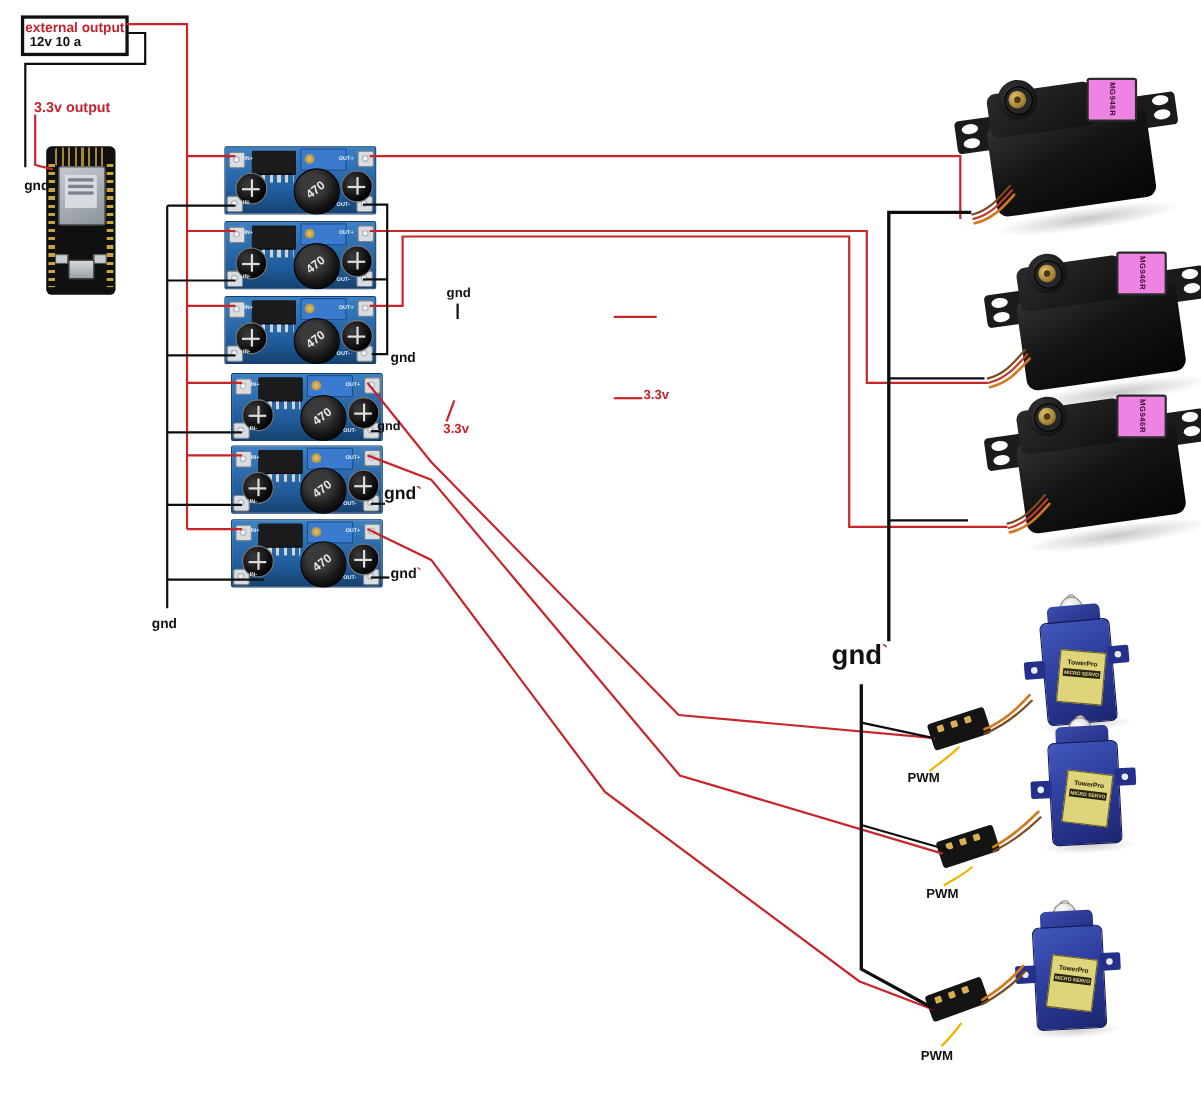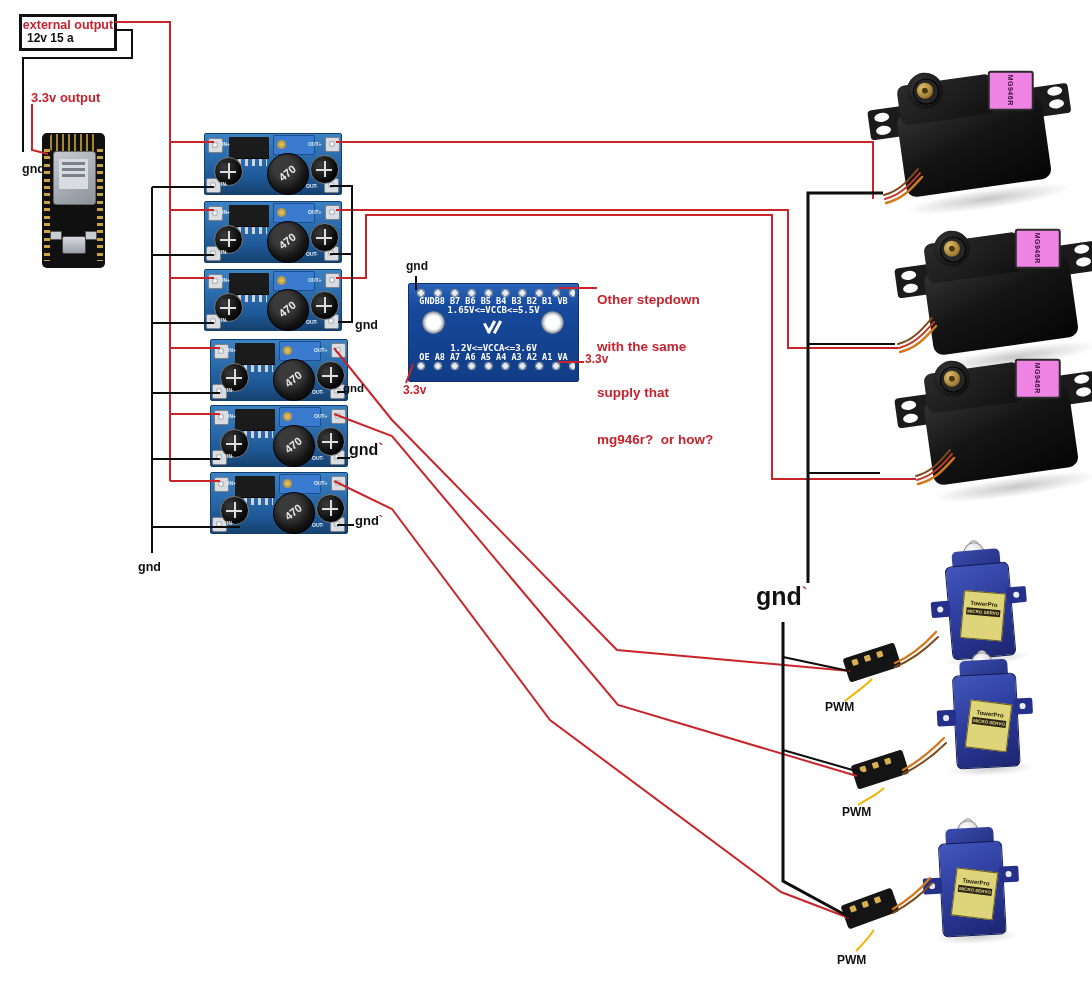--- a/index.html
+++ b/index.html
@@ -145,21 +145,21 @@
   .conn .pin{position:absolute;top:4px;width:6px;height:6px;background:#d8b050;border-radius:1px;}
   .conn .pin.p1{left:8px;} .conn .pin.p2{left:21px;} .conn .pin.p3{left:34px;}
 </style>
 </head>
 <body>
 
 <div class="canvas">
 
   <div class="supply-box">
     <div class="t1">external output</div>
-    <div class="t2">12v 15 a</div>
+    <div class="t2">12v 10 a</div>
   </div>
 
   <div class="esp">
     <div class="ant"></div>
     <div class="shield">
       <div class="sticker">
           <i></i>
           <i></i>
           <i></i>
         </div>
@@ -285,35 +285,20 @@
       <div class="cap cr"></div>
     <div class="coil">
         <span>470</span>
       </div>
     <span class="tlab in-p">IN+</span>
       <span class="tlab in-m">IN-</span>
     <span class="tlab out-p">OUT+</span>
       <span class="tlab out-m">OUT-</span>
   </div>
 
-  <div class="shifter">
-    <div class="holes top"></div>
-    <div class="holes bot"></div>
-    <div class="rowtxt rb2">GNDB8 B7 B6 B5 B4 B3 B2 B1 VB</div>
-    <div class="rowtxt vb2">1.65V&lt;=VCCB&lt;=5.5V</div>
-    <div class="mhole l"></div>
-    <div class="mhole r"></div>
-    <div class="logo">
-        <i></i>
-        <i></i>
-        <i></i>
-      </div>
-    <div class="rowtxt va2">1.2V&lt;=VCCA&lt;=3.6V</div>
-    <div class="rowtxt ra2">OE A8 A7 A6 A5 A4 A3 A2 A1 VA</div>
-  </div>
 
   <div class="servo-big" style="left:870px;top:62px;transform:rotate(-8deg);">
     <div class="shadow"></div>
     <div class="flange"></div>
     <div class="fh" style="left:8px;top:38px;"></div>
       <div class="fh" style="left:8px;top:51px;"></div>
     <div class="fh" style="left:183px;top:36px;"></div>
       <div class="fh" style="left:183px;top:49px;"></div>
     <div class="sbody"></div>
     <div class="scap"></div>
@@ -499,23 +484,17 @@
   <div class="lbl" style="left:22px;top:162px;font-size:12.5px;">gnd</div>
   <div class="lbl" style="left:138px;top:560px;font-size:12.5px;">gnd</div>
   <div class="lbl" style="left:355px;top:318px;font-size:12.5px;">gnd</div>
   <div class="lbl" style="left:343px;top:382px;font-size:11.5px;">gnd</div>
   <div class="lbl" style="left:349px;top:441px;font-size:16px;"><span>gnd</span><span class="tick">`</span></div>
   <div class="lbl" style="left:355px;top:513px;font-size:13px;"><span>gnd</span><span class="tick">`</span></div>
   <div class="lbl" style="left:756px;top:582px;font-size:25px;"><span>gnd</span><span class="tick" style="font-size:17px;vertical-align:6px;">`</span></div>
   <div class="lbl" style="left:406px;top:259px;font-size:12px;">gnd</div>
   <div class="lbl red" style="left:585px;top:352px;font-size:12px;">3.3v</div>
   <div class="lbl red" style="left:403px;top:383px;font-size:12px;">3.3v</div>
-  <div class="lbl red" style="left:597px;top:261px;font-size:13.5px;line-height:15.5px;">
-    <div>Other stepdown</div>
-    <div>with the same</div>
-    <div>supply that</div>
-    <div>mg946r?  or how?</div>
-  </div>
   <div class="lbl" style="left:825px;top:700px;font-size:12px;">PWM</div>
   <div class="lbl" style="left:842px;top:805px;font-size:12px;">PWM</div>
   <div class="lbl" style="left:837px;top:953px;font-size:12px;">PWM</div>
 
 </div>
 
 </body></html>

